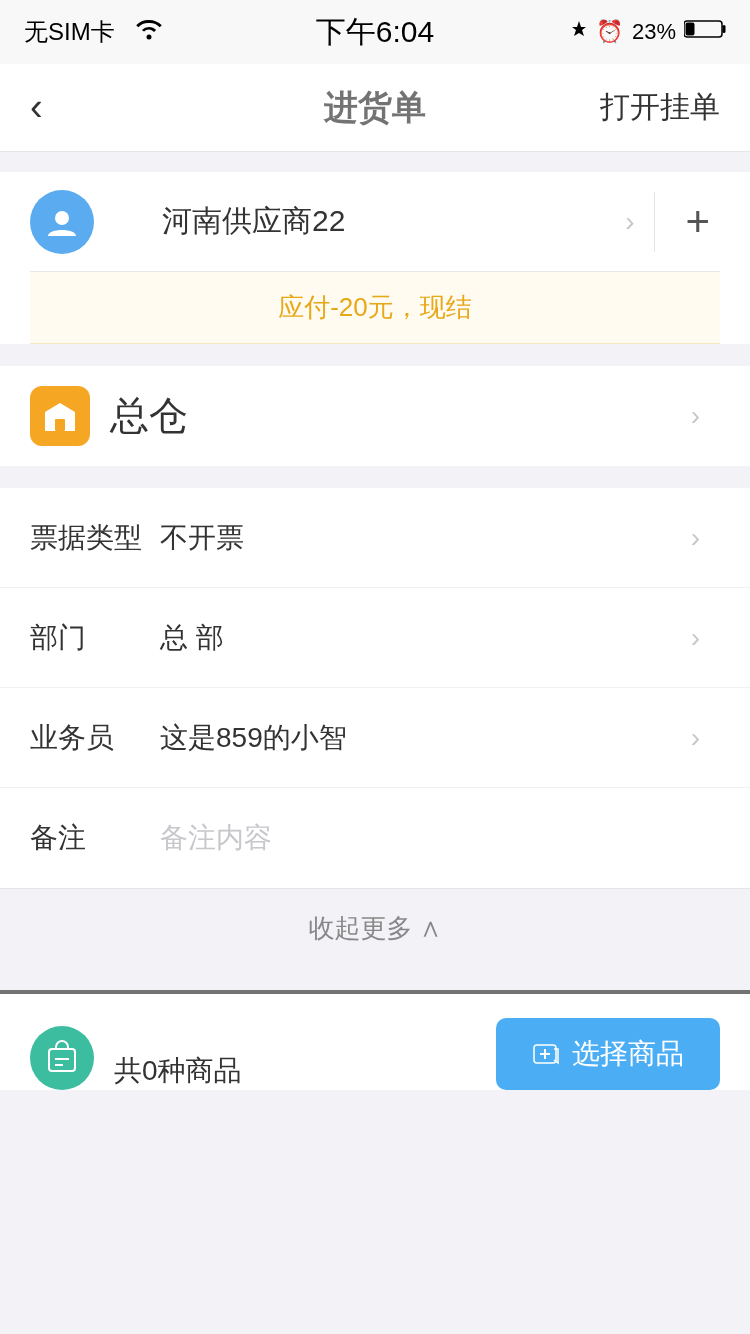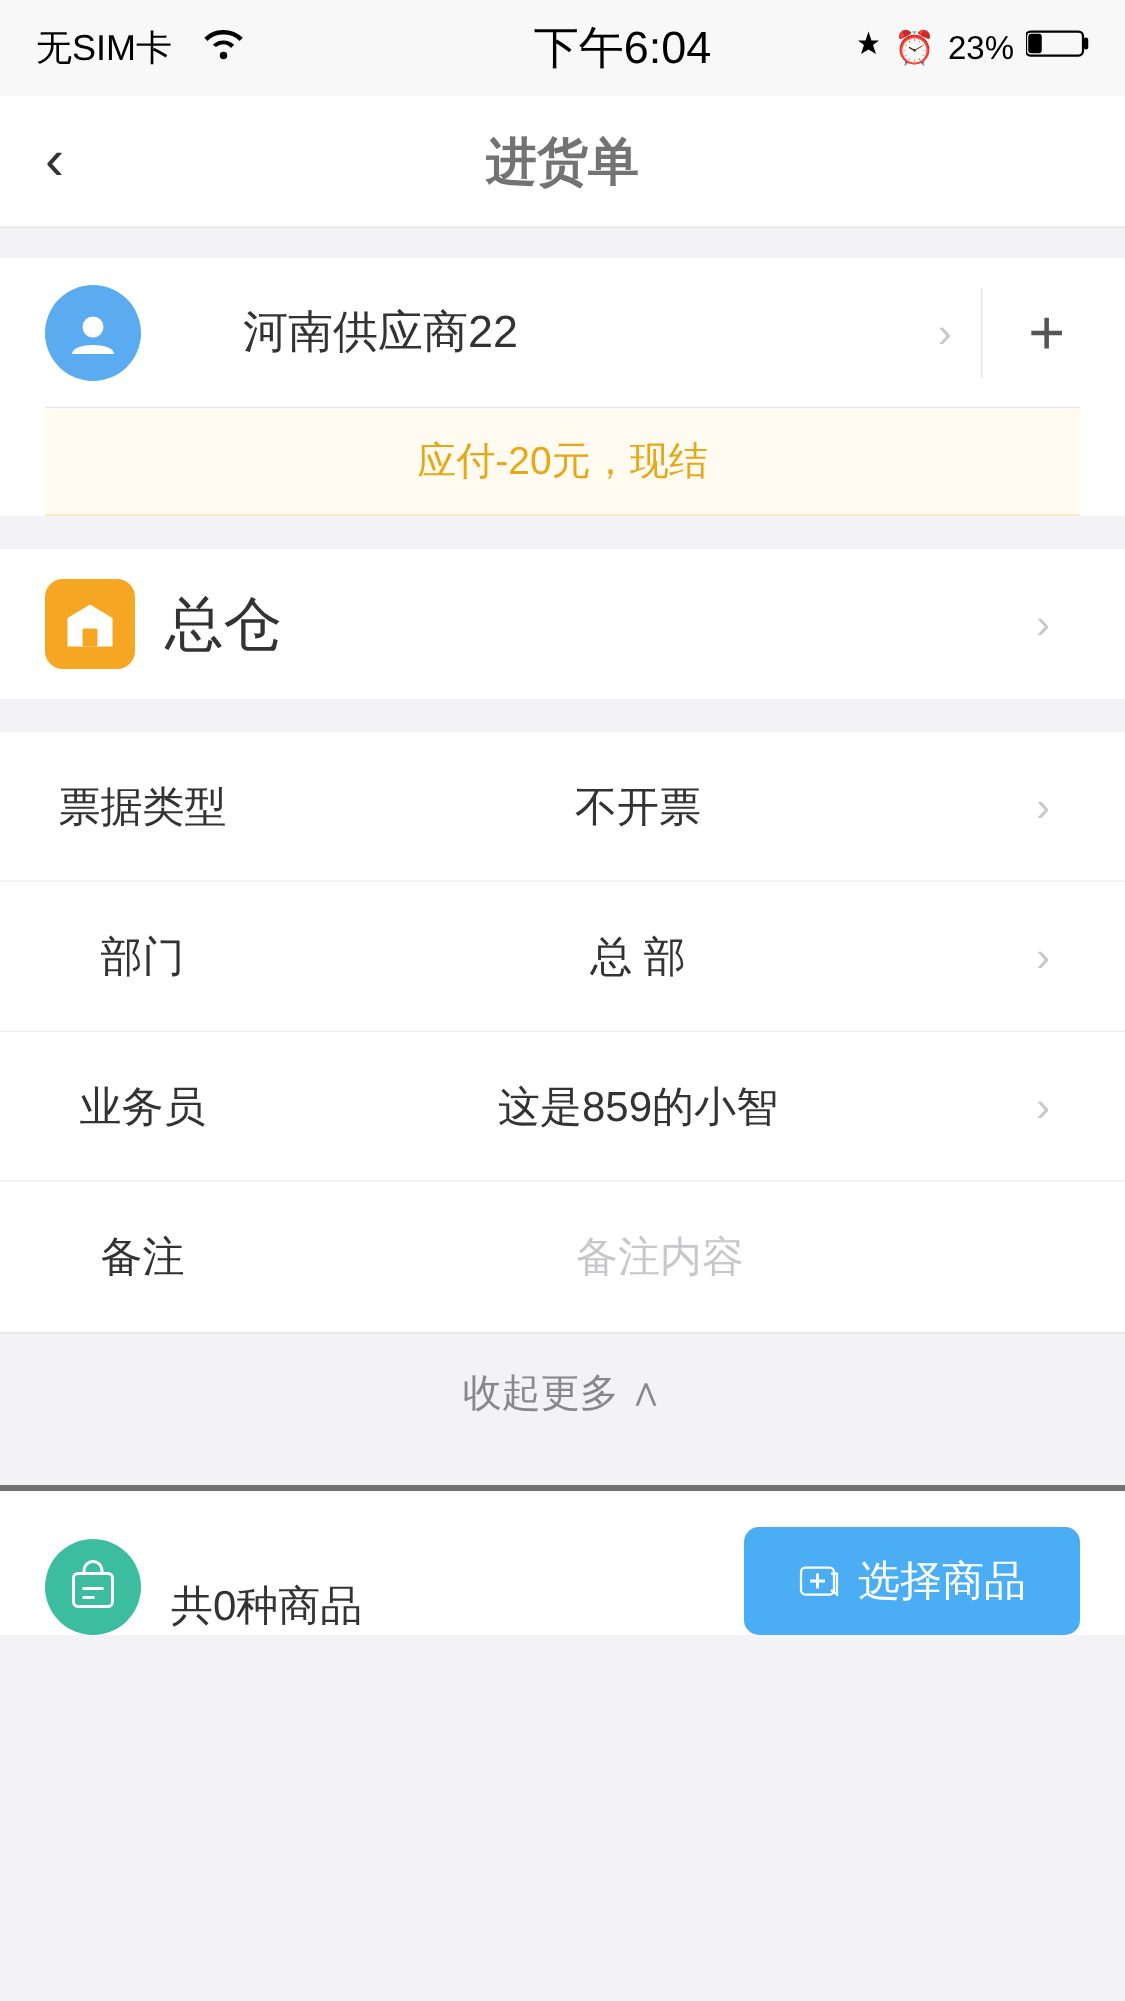--- a/index.html
+++ b/index.html
@@ -18,21 +18,21 @@
       height: 64px;
       background: #f8f8f8;
       display: flex;
       align-items: center;
       justify-content: space-between;
       padding: 0 24px;
       font-size: 24px;
       color: #000;
     }
     .status-left { display: flex; align-items: center; gap: 20px; }
-    .status-center { font-size: 30px; font-weight: 500; position: absolute; left: 50%; transform: translateX(-50%); margin-left: 40px; }
+    .status-center { font-size: 30px; font-weight: 500; position: absolute; left: 50%; transform: translateX(-50%); }
     .status-right { display: flex; align-items: center; gap: 8px; font-size: 22px; }
 
     
     .nav-bar {
       width: 750px;
       height: 88px;
       background: #fff;
       display: flex;
       align-items: center;
       justify-content: space-between;
@@ -137,21 +137,20 @@
     .form-section {
       background: #fff;
       margin-top: 2px;
     }
     .form-row {
       display: flex;
       align-items: center;
       height: 100px;
       padding: 0 30px;
       border-bottom: 1px solid #f0f0f0;
-      text-align: center;
     }
     .form-row:last-child { border-bottom: none; }
     .form-label {
       font-size: 28px;
       color: #333;
       width: 130px;
       flex-shrink: 0;
     }
     .form-value {
       flex: 1;
@@ -248,20 +247,21 @@
             <rect x="38.5" y="6" width="3" height="8" rx="1.5" fill="#000"></rect>
             <rect x="1.5" y="3.5" width="9" height="13" rx="2" fill="#000"></rect>
           </svg>
       </span>
     </div>
   </div>
 
   <div class="nav-bar" style="position:relative;">
     <span class="nav-back">‹</span>
     <span class="nav-title">进货单</span>
+    <span class="nav-action">打开挂单</span>
   </div>
 
   <div class="section-gap"></div>
 
   <div class="supplier-section">
     <div class="supplier-row">
       <div class="supplier-avatar">
         <svg viewBox="0 0 36 36" fill="white">
           <circle cx="18" cy="14" r="7"></circle>
           <path d="M4 32c0-8 28-8 28 0"></path>

